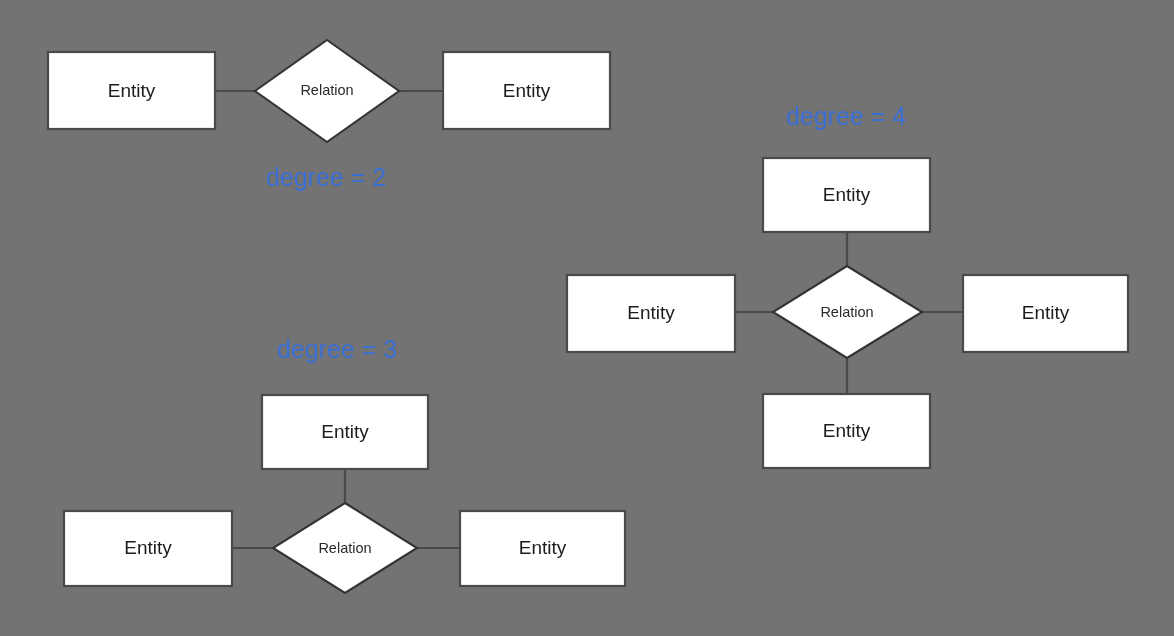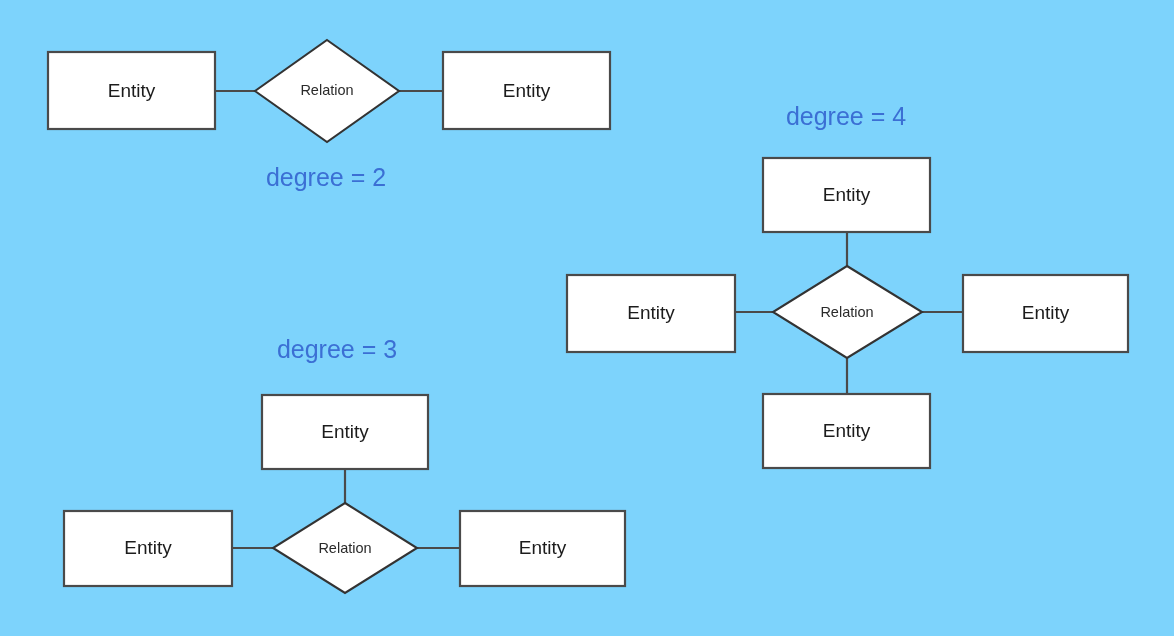--- a/index.html
+++ b/index.html
@@ -11,21 +11,21 @@
   body {
     width: 1174px;
     height: 636px;
     font-family: "Liberation Sans", sans-serif;
     overflow: hidden;
   }
   #canvas {
     position: relative;
     width: 1174px;
     height: 636px;
-    background: #7dd3fc;
+    background: #737373;
   }
   svg#diagram {
     position: absolute;
     left: 0;
     top: 0;
     width: 1174px;
     height: 636px;
     display: block;
   }
   .shape-edge  { stroke: #4a4a4a; stroke-width: 2.2; fill: #ffffff; }

